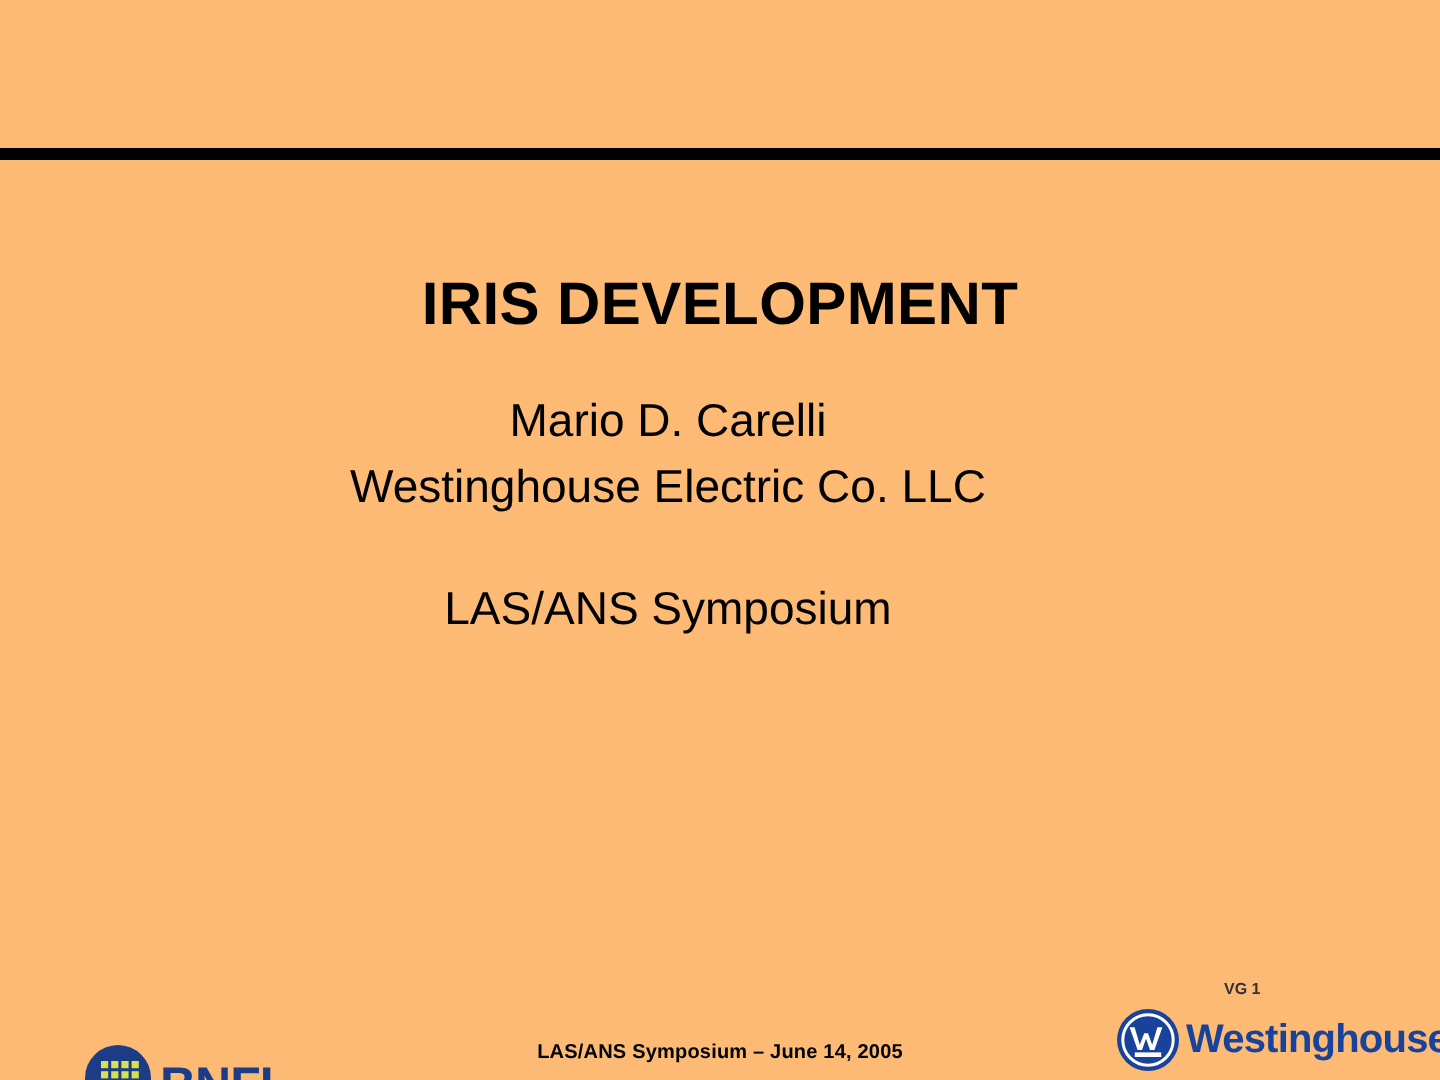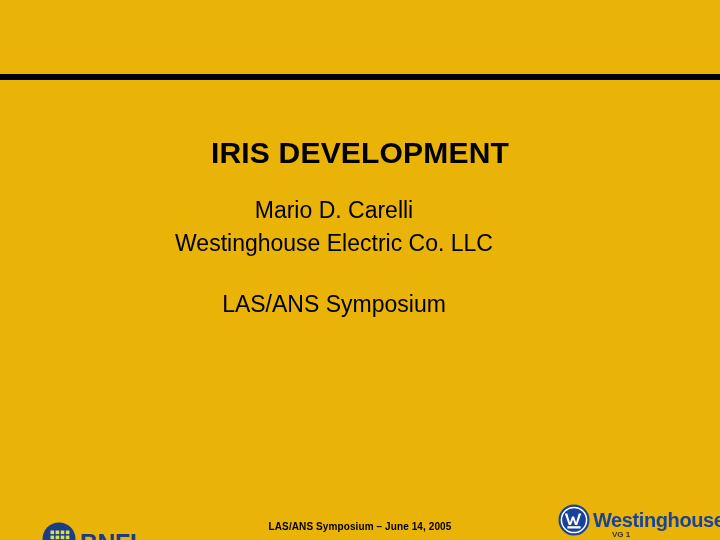--- a/index.html
+++ b/index.html
@@ -7,21 +7,21 @@
     padding: 0;
     background: #ffffff;
   }
   body {
     font-family: "Liberation Sans", sans-serif;
   }
   #slide {
     position: relative;
     width: 720px;
     height: 540px;
-    background: #eab308;
+    background: #fdba74;
     overflow: hidden;
   }
 
   
   .top-rule {
     position: absolute;
     left: 0;
     top: 74px;
     width: 720px;
     height: 6px;
@@ -77,21 +77,20 @@
 
   
   .page-marker {
     position: absolute;
     left: 612px;
     top: 490px;
     font-size: 8px;
     font-weight: bold;
     color: #333333;
     white-space: nowrap;
-    margin-top: 40px;
   }
 
   
   .bnfl-logo {
     position: absolute;
     left: 42px;
     top: 520px;
     width: 110px;
     height: 36px;
     display: flex;

